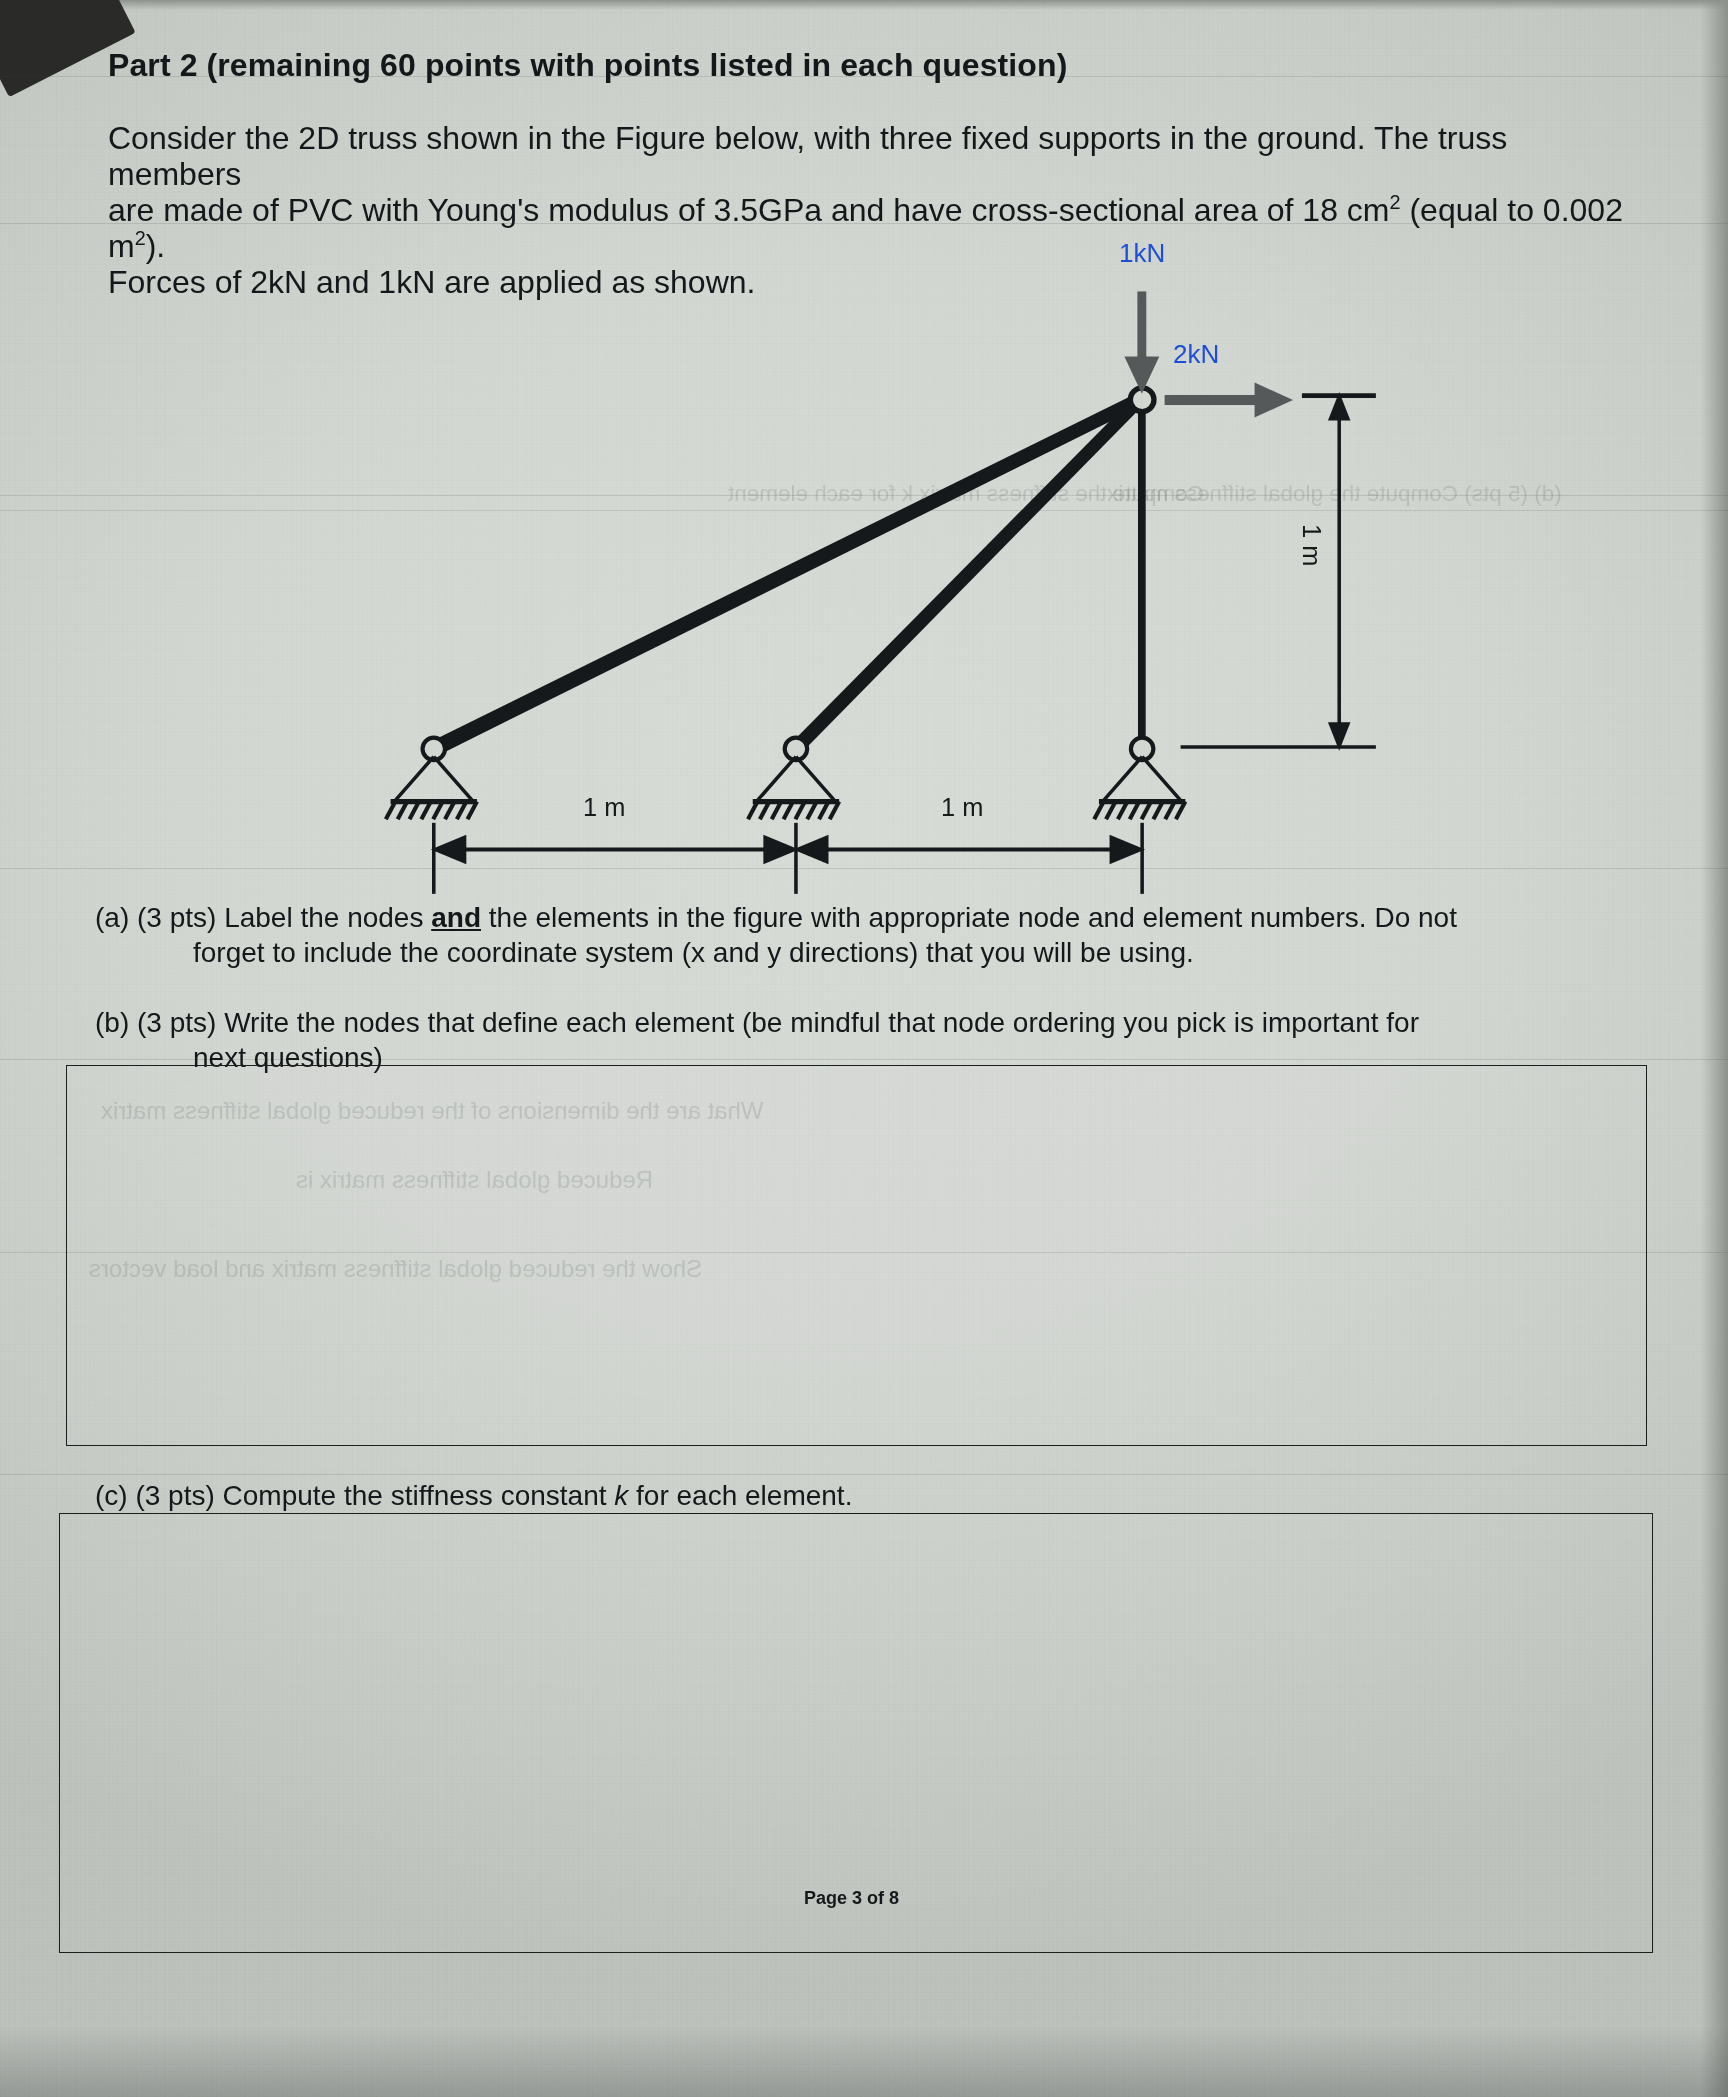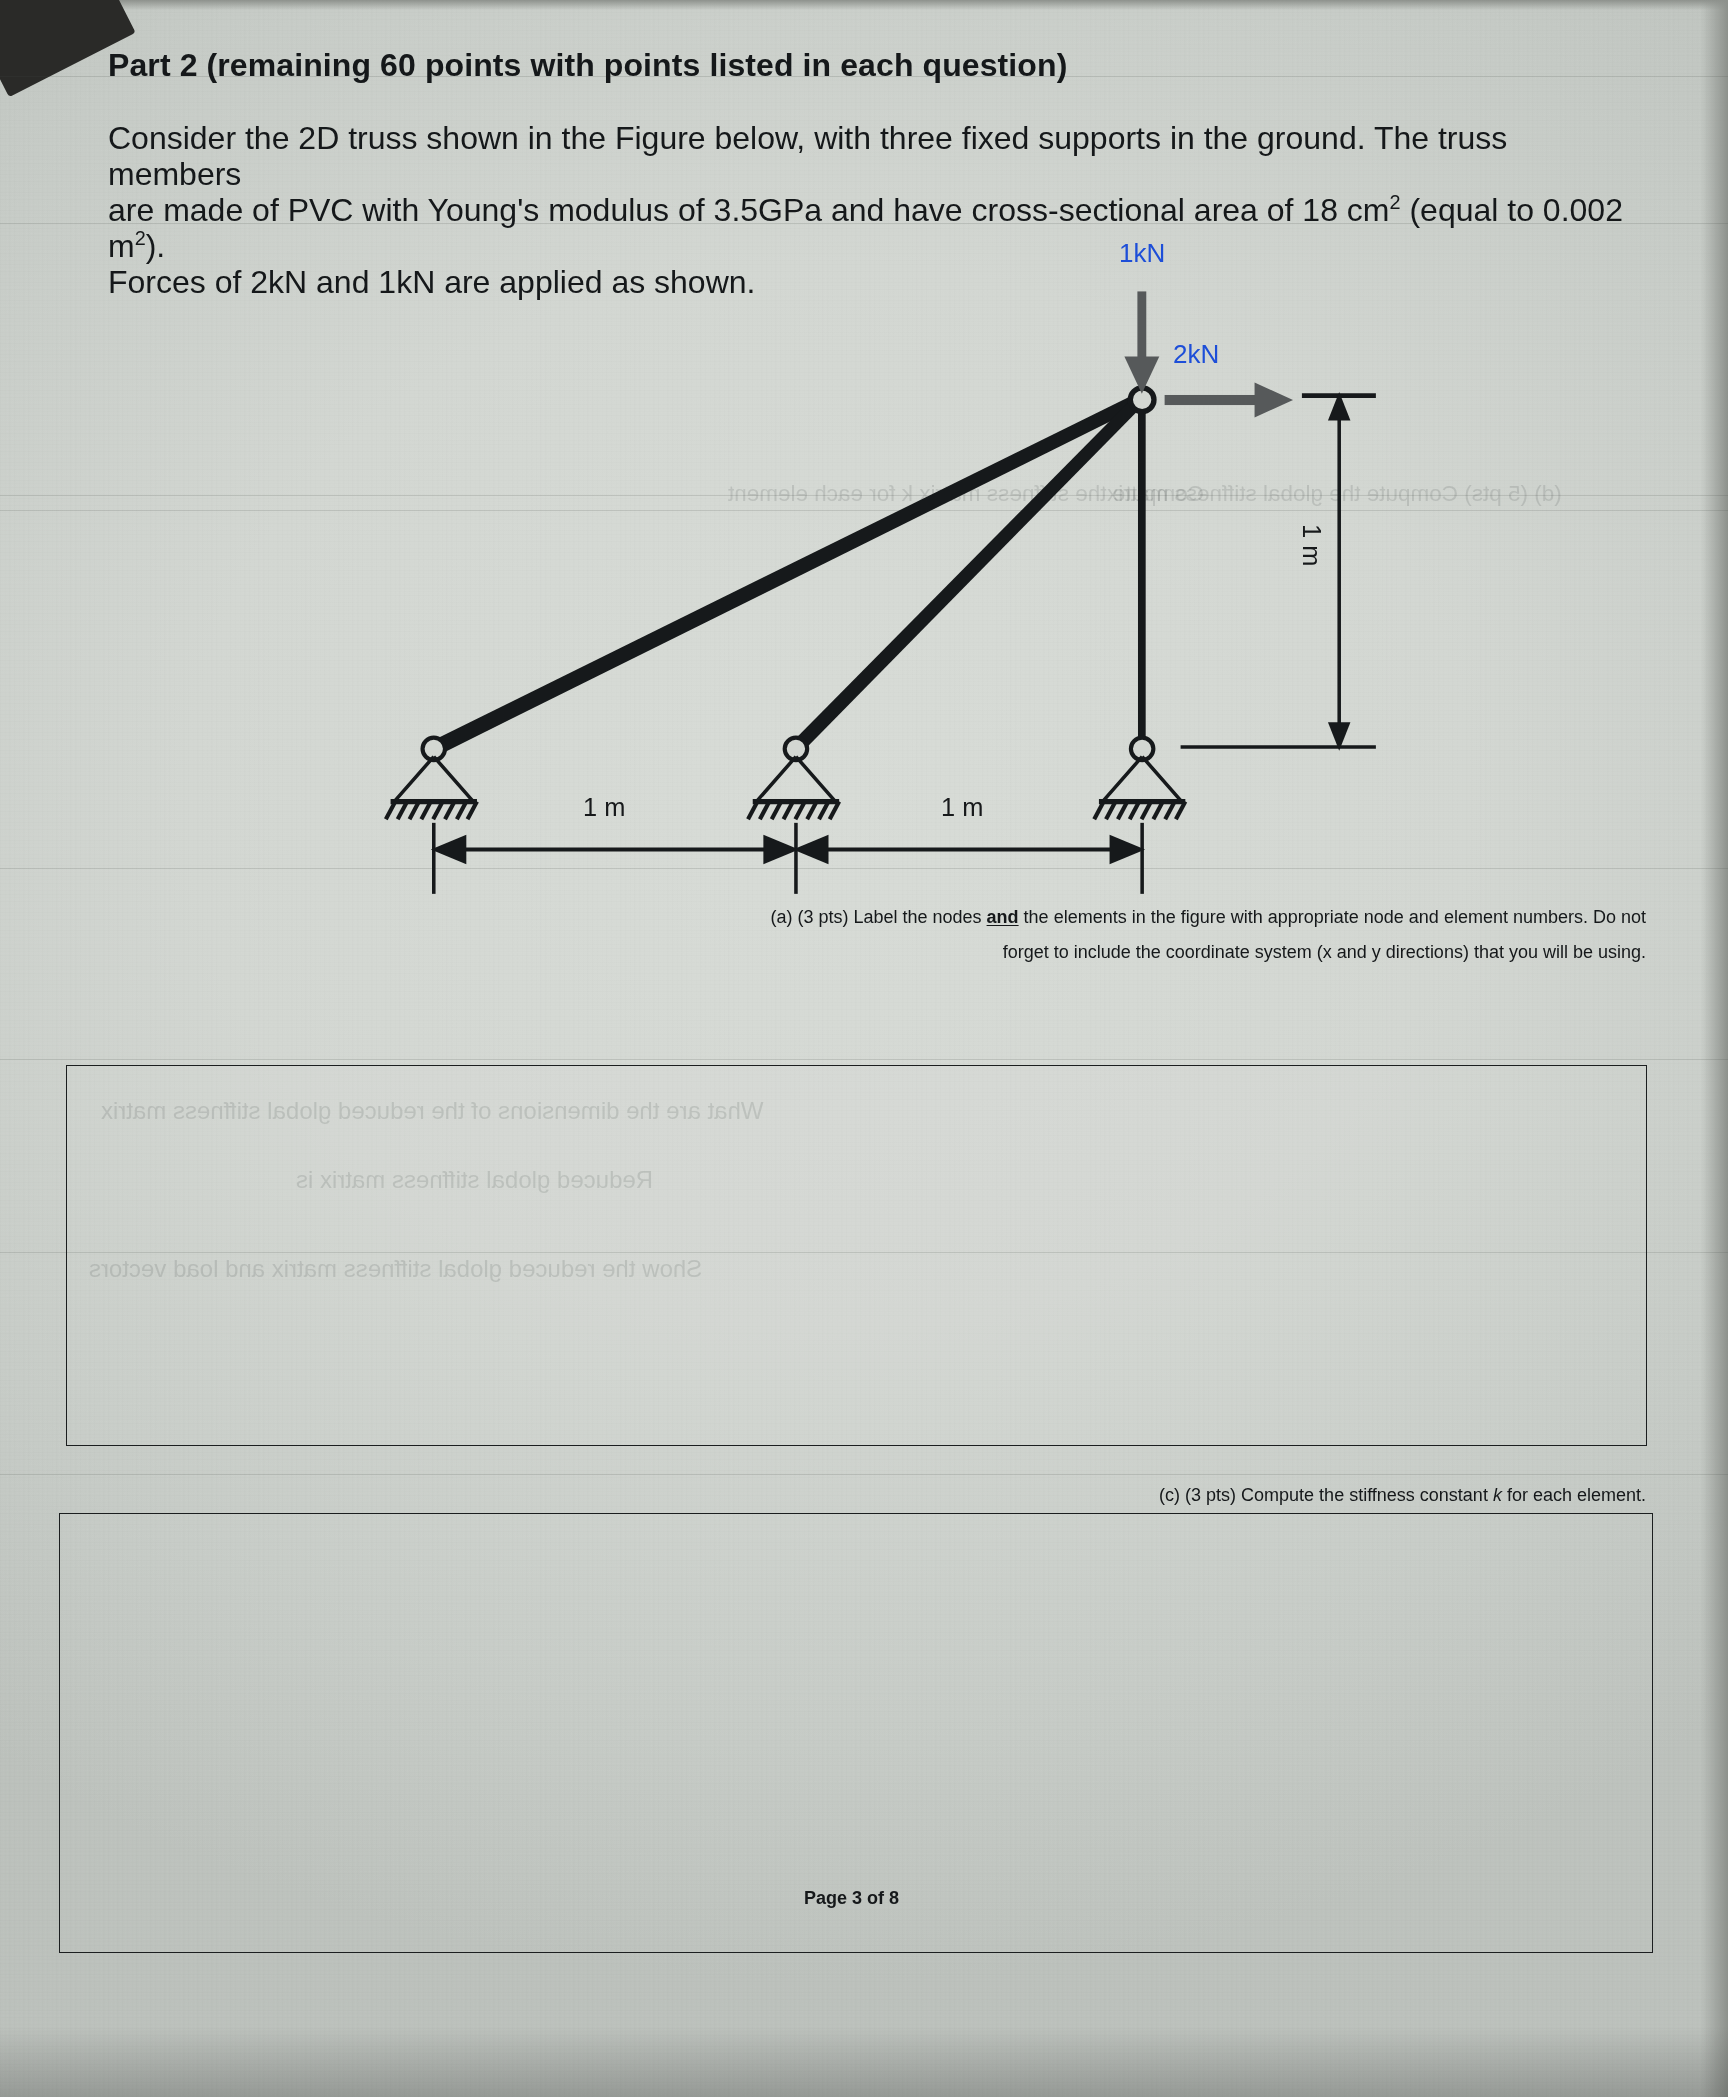--- a/index.html
+++ b/index.html
@@ -93,23 +93,22 @@
     letter-spacing: 0.1px;
     white-space: nowrap;
   }
   .para {
     position: absolute;
     font-size: 32px;
     line-height: 36px;
   }
   .qitem {
     position: absolute;
-    font-size: 18px;
+    font-size: 28px;
     line-height: 35px;
-    text-align: right;
   }
   .qitem .hang {
     display: block;
     padding-left: 49px;
     text-indent: -49px;
   }
   .qitem .hang .ind { padding-left: 49px; text-indent: 0; display:block; }
   u { text-decoration: underline; text-underline-offset: 2.4px; font-weight: bold; }
   sup { font-size: 0.62em; vertical-align: super; line-height: 0; }
   i { font-style: italic; }
@@ -290,20 +289,28 @@
     <span class="hang">
       <span>(a)</span>
       <span>(3 pts)</span>
       <span>Label the nodes</span>
       <u>and</u>
       <span>the elements in the figure with appropriate node and element numbers. Do not</span>
       <span class="ind">forget to include the coordinate system (x and y directions) that you will be using.</span>
     </span>
   </div>
 
+  <div class="qitem" style="left:95px; top:1005px; width:1551px;">
+    <span class="hang">
+      <span>(b)</span>
+      <span>(3 pts)</span>
+      <span>Write the nodes that define each element (be mindful that node ordering you pick is important for</span>
+      <span class="ind">next questions)</span>
+    </span>
+  </div>
 
   <div class="answerbox" style="left:66px; top:1065px; width:1579px; height:379px;"></div>
 
   <div class="qitem" style="left:95px; top:1478px; width:1551px;">
     <span class="hang">
       <span>(c)</span>
       <span>(3 pts)</span>
       <span>Compute the stiffness constant</span>
       <i>k</i>
       <span>for each element.</span>

